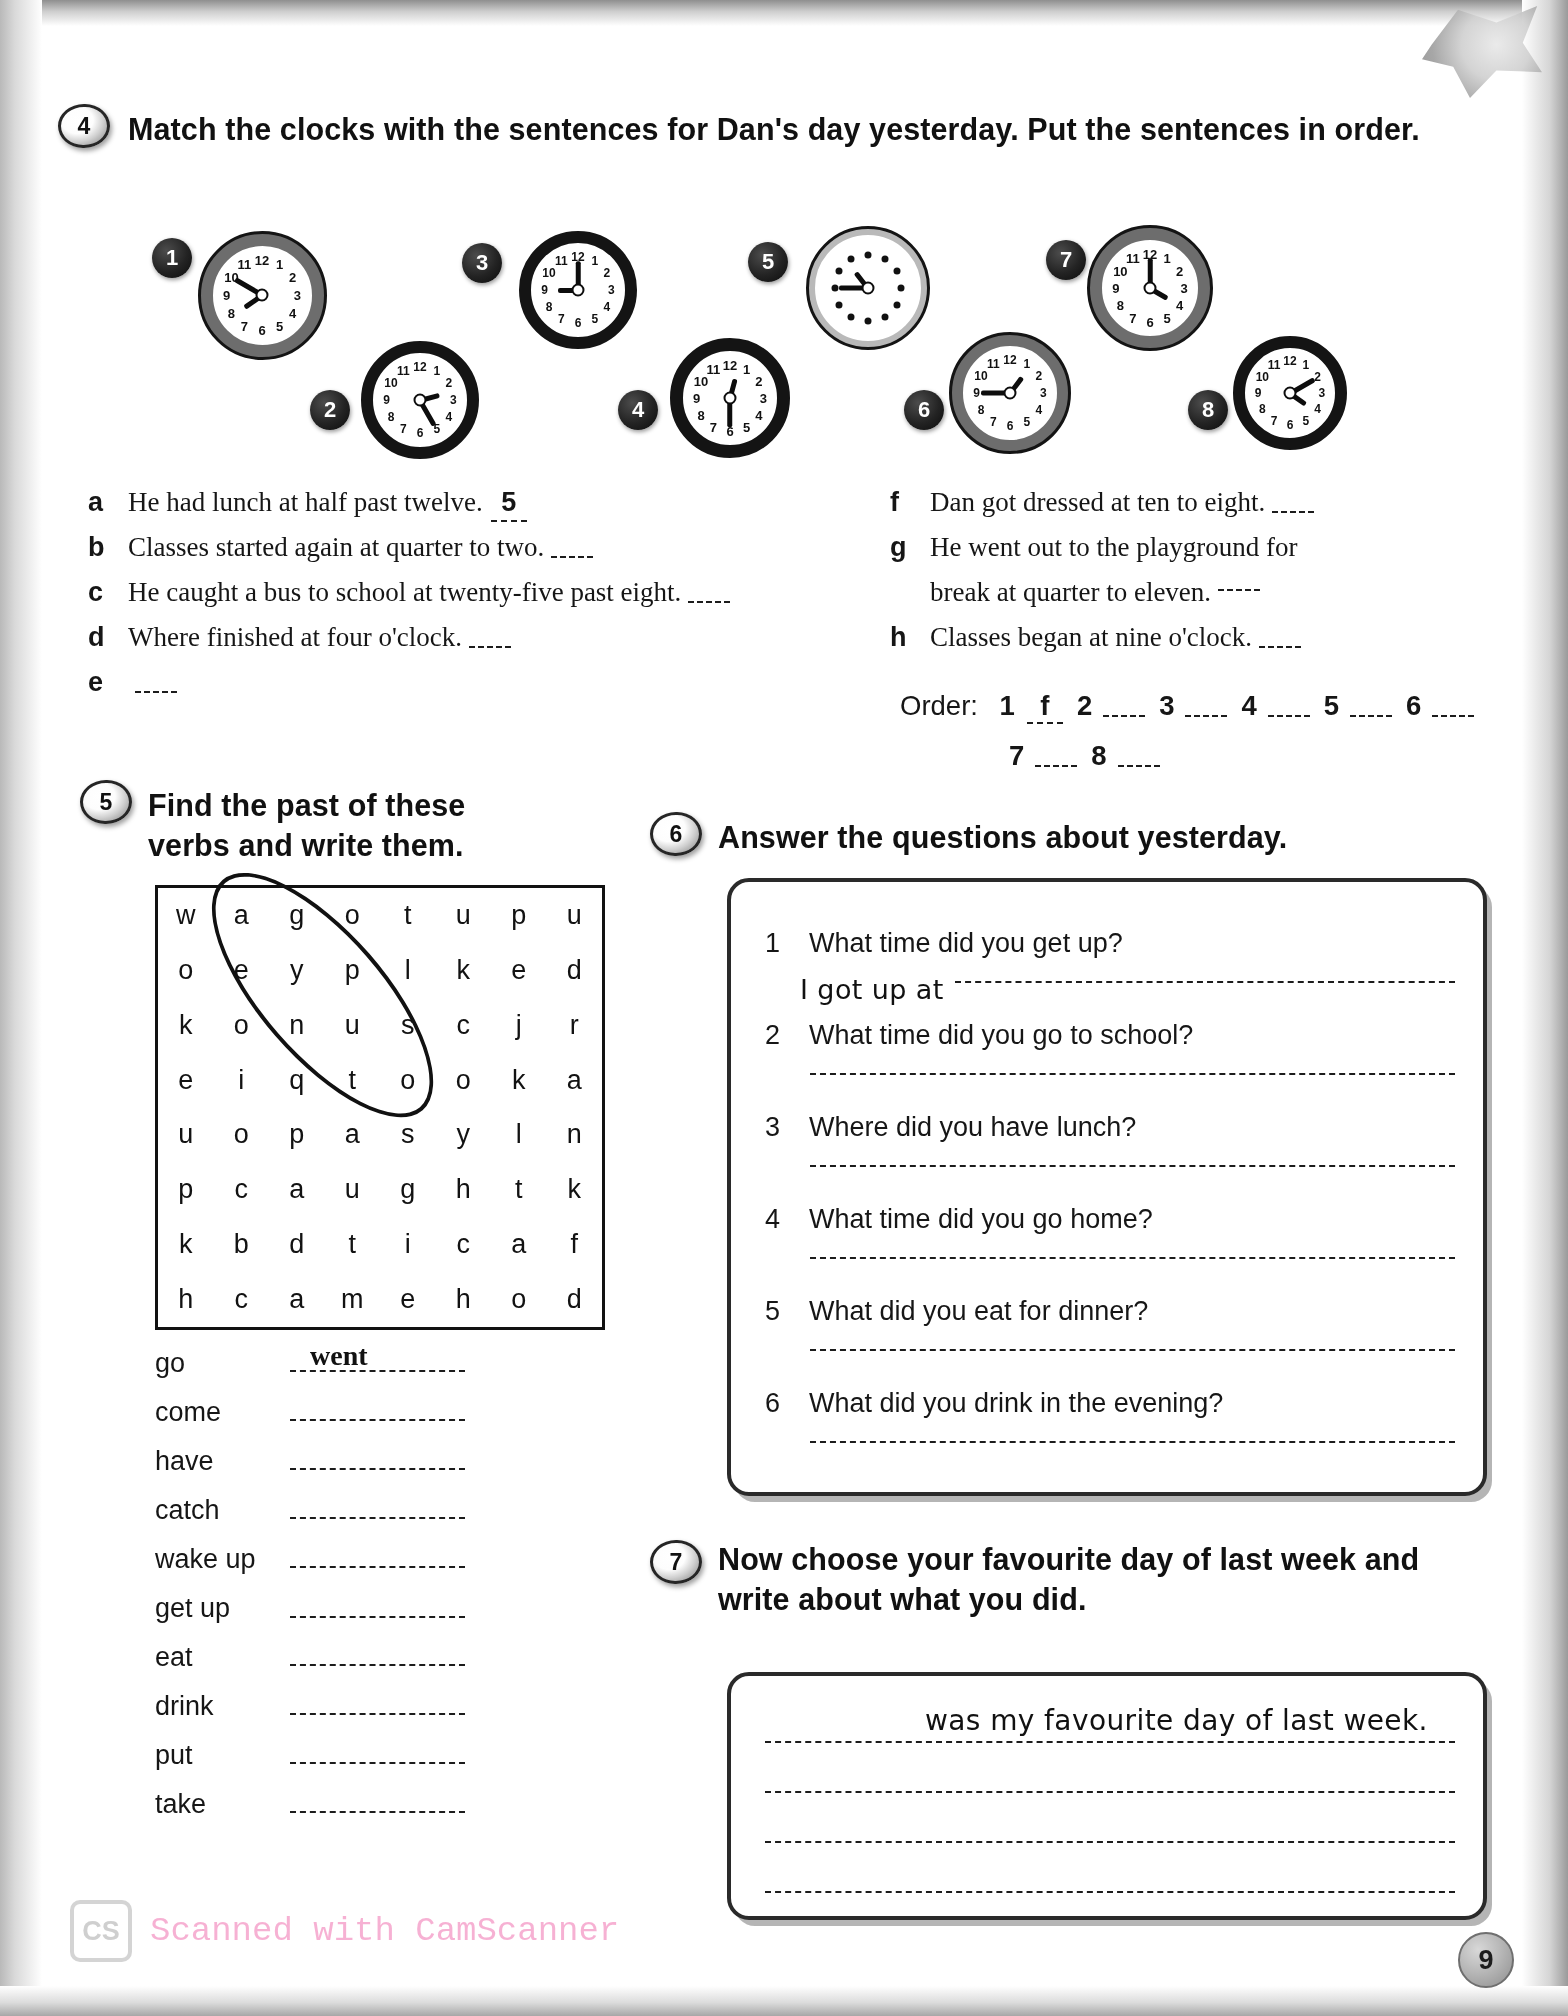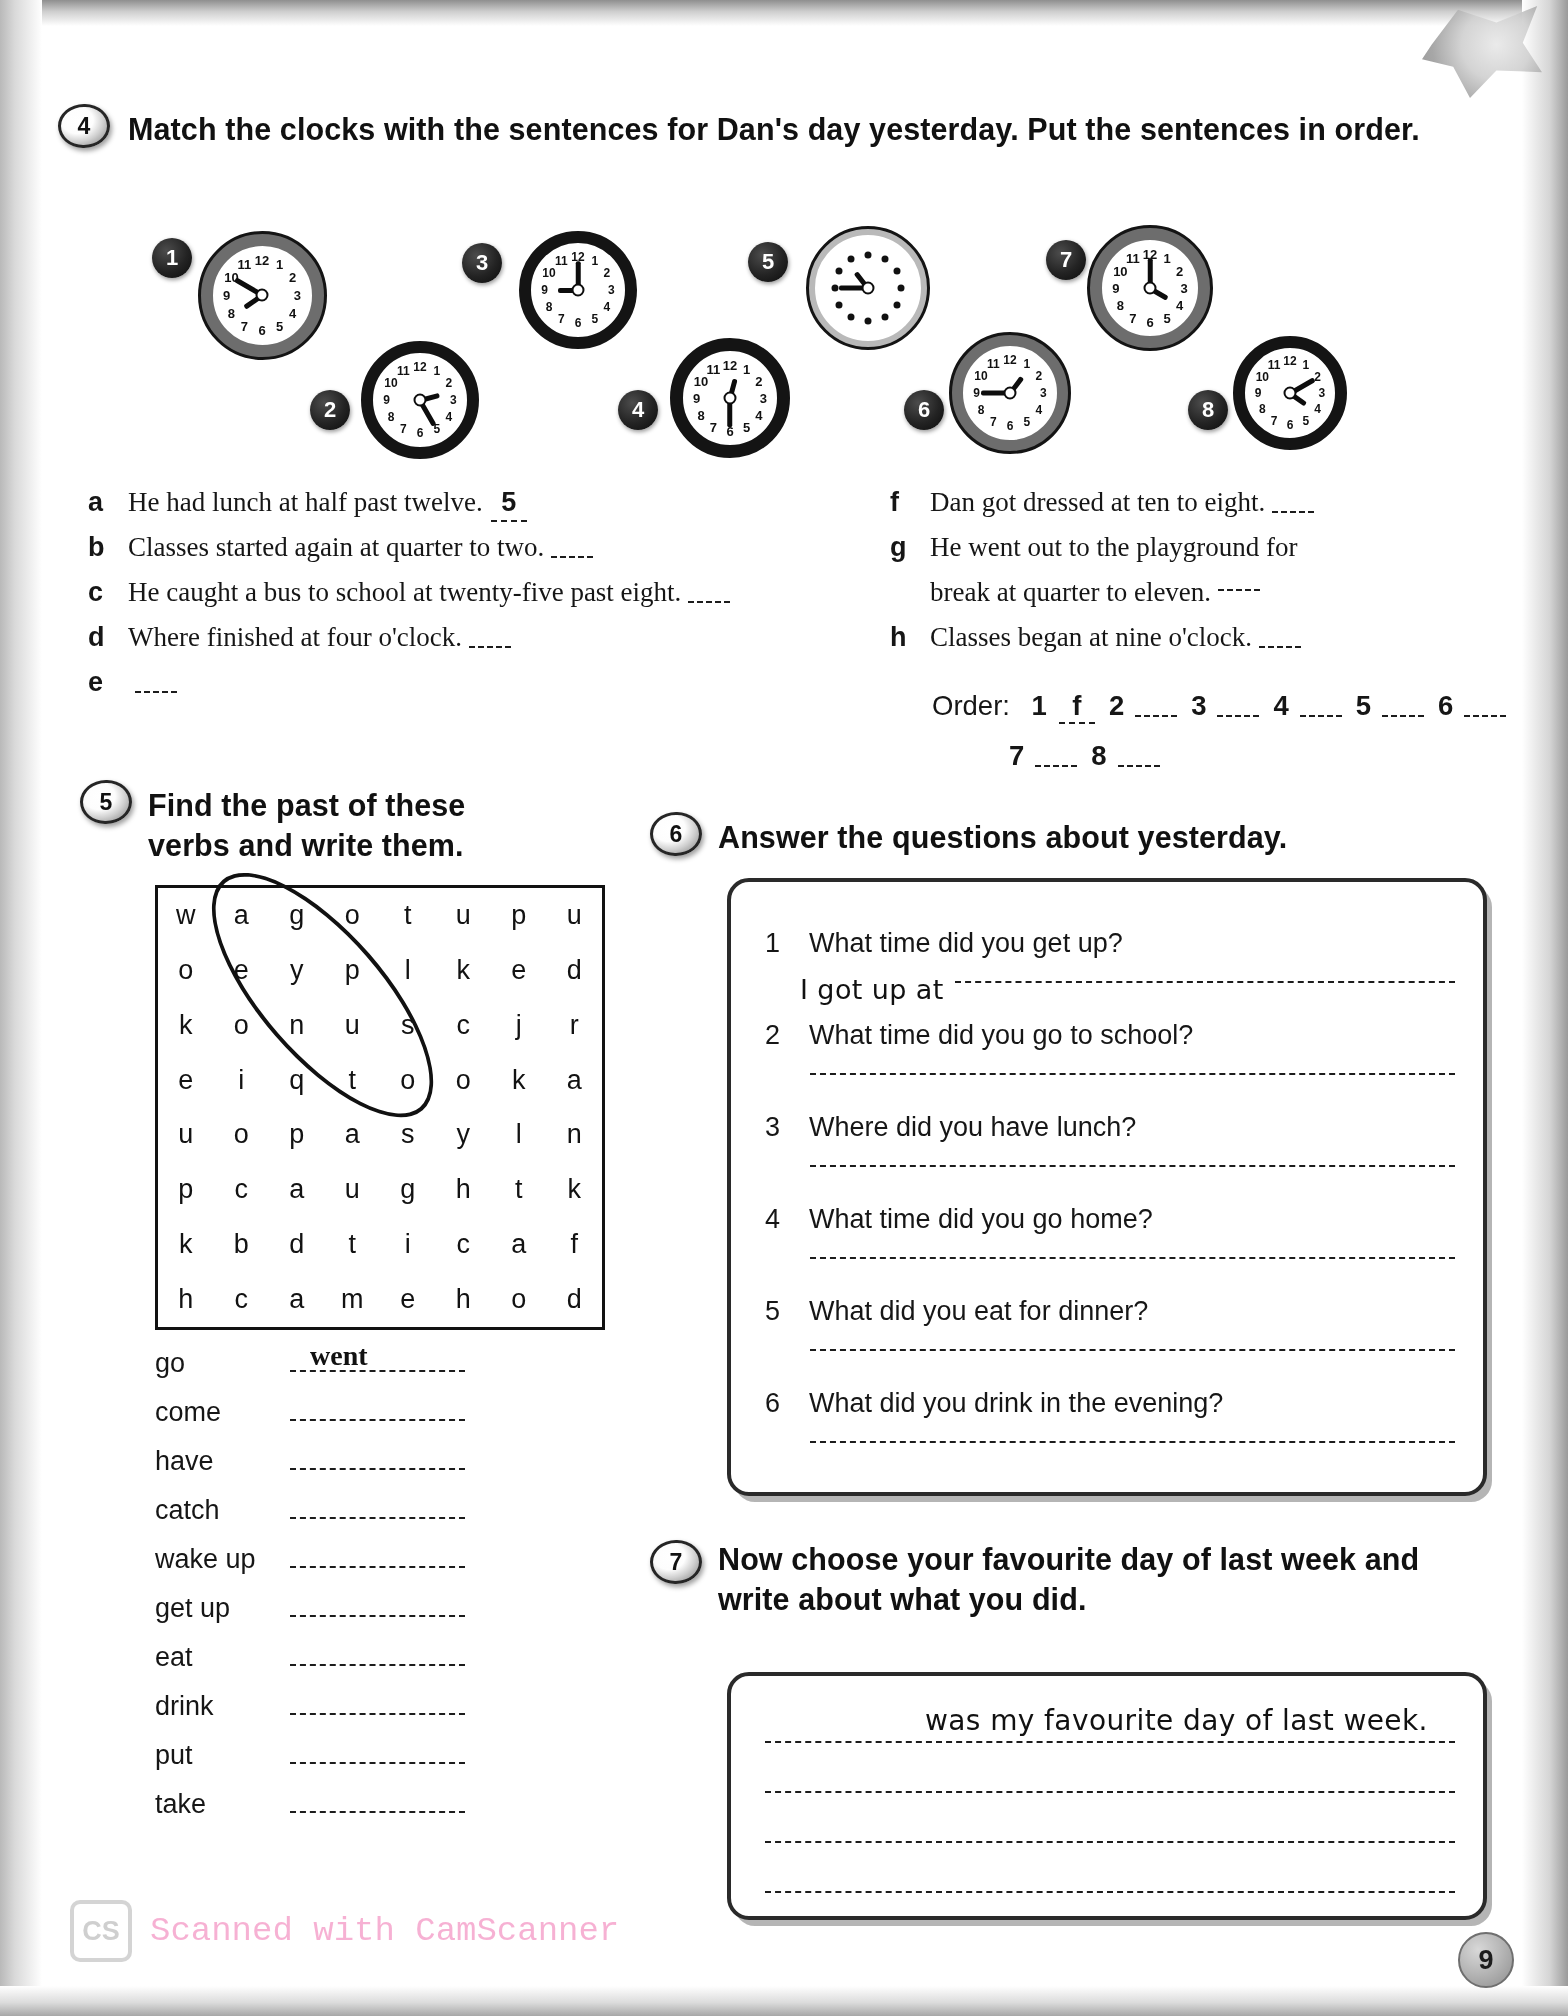--- a/index.html
+++ b/index.html
@@ -489,21 +489,21 @@
       <div class="sent-row" style="left: 930px; top: 575px;">
         <span class="sent-text">break at quarter to eleven.</span>
         <span class="ans-blank"></span>
       </div>
       <div class="sent-row" style="left: 890px; top: 620px;">
         <span class="sent-letter">h</span>
         <span><span class="sent-text">Classes began at nine o'clock.</span><span class="ans-blank"></span></span>
       </div>
     </div>
 
-  <div class="order-line" style="left:900px; top:690px;margin-left:32px;">
+  <div class="order-line" style="left:900px; top:690px;">
     <span>Order:</span>
     <span id="order-slots-1"><span style="margin-left: 14px;"><span class="slot">1</span><span class="ans-filled">f</span></span><span style="margin-left: 14px;"><span class="slot">2</span><span class="ans-blank"></span></span><span style="margin-left: 14px;"><span class="slot">3</span><span class="ans-blank"></span></span><span style="margin-left: 14px;"><span class="slot">4</span><span class="ans-blank"></span></span><span style="margin-left: 14px;"><span class="slot">5</span><span class="ans-blank"></span></span><span style="margin-left: 14px;"><span class="slot">6</span><span class="ans-blank"></span></span></span>
   </div>
   <div class="order-line" style="left:995px; top:740px;">
     <span id="order-slots-2"><span style="margin-left: 14px;"><span class="slot">7</span><span class="ans-blank"></span></span><span style="margin-left: 14px;"><span class="slot">8</span><span class="ans-blank"></span></span></span>
   </div>
 
   <div class="ex-marker" style="left:80px; top:780px;">5</div>
   <div class="ex-title" style="left:148px; top:786px; width:390px;">Find the past of these verbs and write them.</div>
 
@@ -591,21 +591,21 @@
         <span class="verb-line"></span>
       </div>
       <div class="verb-row" style="left: 155px; top: 1495px;">
         <span class="verb-name">catch</span>
         <span class="verb-line"></span>
       </div>
       <div class="verb-row" style="left: 155px; top: 1544px;">
         <span class="verb-name">wake up</span>
         <span class="verb-line"></span>
       </div>
-      <div class="verb-row" style="left: 155px; top: 1593px;">
+      <div class="verb-row" style="left: 155px; top: 1593px; align-items: center;">
         <span class="verb-name">get up</span>
         <span class="verb-line"></span>
       </div>
       <div class="verb-row" style="left: 155px; top: 1642px;">
         <span class="verb-name">eat</span>
         <span class="verb-line"></span>
       </div>
       <div class="verb-row" style="left: 155px; top: 1691px;">
         <span class="verb-name">drink</span>
         <span class="verb-line"></span>

